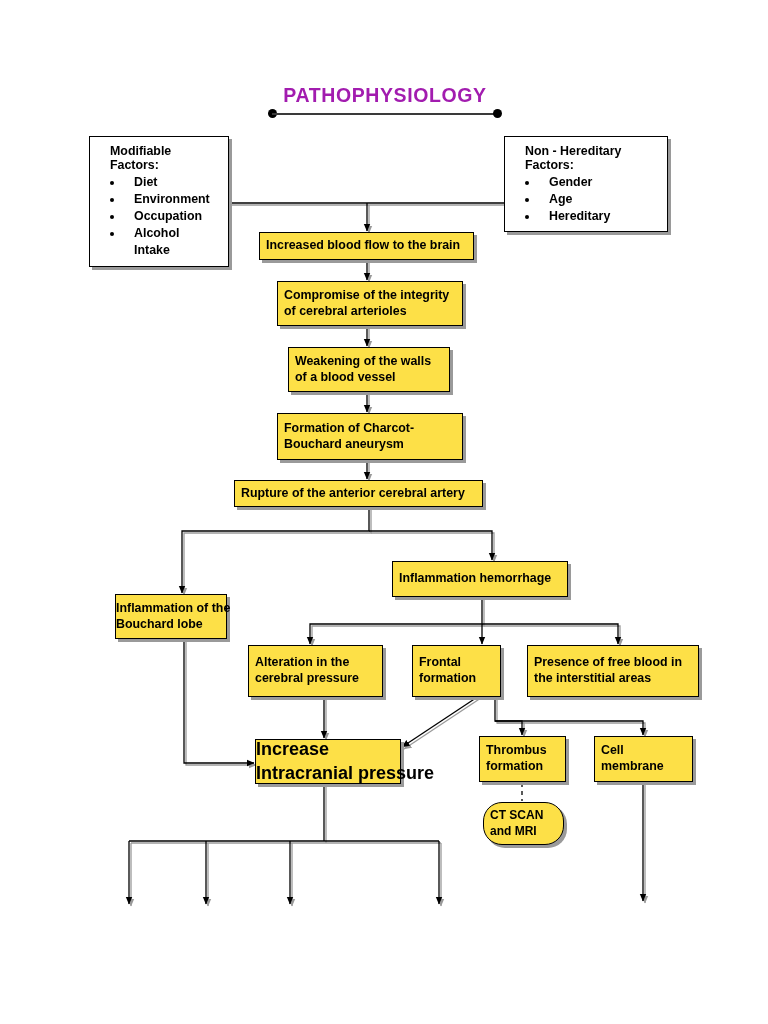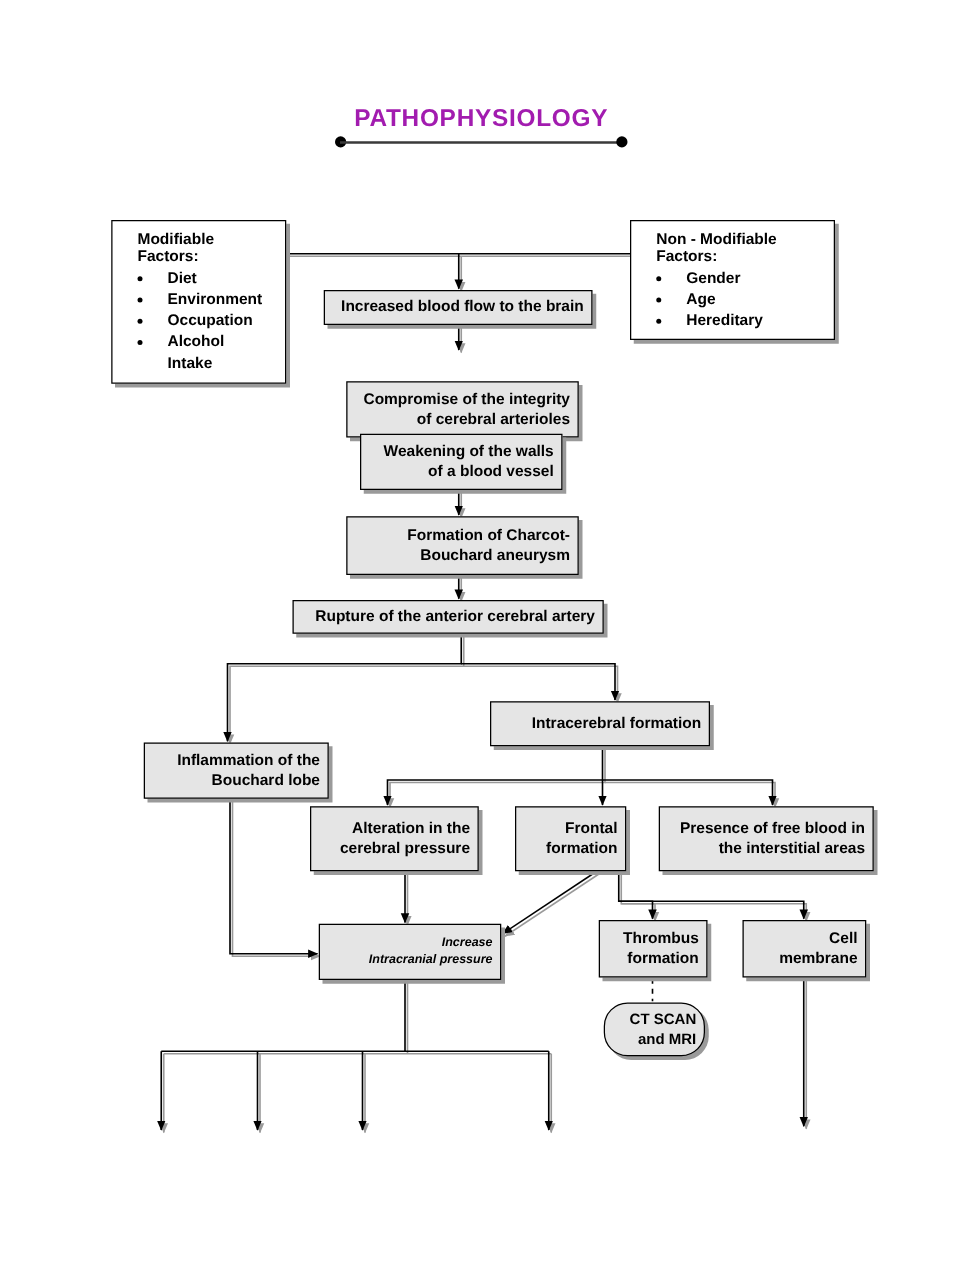--- a/index.html
+++ b/index.html
@@ -24,26 +24,26 @@
     position: absolute;
     left: 0; top: 0;
     width: 768px;
     height: 1024px;
     pointer-events: none;
   }
   .node {
     position: absolute;
     box-sizing: border-box;
     border: 1.3px solid #000;
-    background: #e5e5e5;
+    background: #fde047;
     box-shadow: 3px 3px 0 0 #9a9a9a;
     display: flex;
     align-items: center;
     justify-content: center;
-    text-align: right;
+    text-align: left;
     font-weight: bold;
     color: #000;
     line-height: 1.28;
     z-index: 3;
   }
   .node .lines {
     padding: 0 6px;
     width: 100%;
   }
   .node .lines div { white-space: nowrap; }
@@ -84,21 +84,20 @@
   .title-rule .dot.right { right: 28px; }
 
   .factor-box {
     position: absolute;
     box-sizing: border-box;
     border: 1.3px solid #000;
     background: #fff;
     box-shadow: 3px 3px 0 0 #9a9a9a;
     z-index: 3;
     padding: 7px 10px 6px 12px;
-    margin-top: 40px;
   }
   .factor-title {
     font-weight: bold;
     font-size: 12.4px;
     margin-bottom: 2px;
     padding-left: 8px;
   }
   .factor-list {
     margin: 0;
     padding: 0;
@@ -202,35 +201,35 @@
     <div class="factor-title">Modifiable Factors:</div>
     <ul class="factor-list">
       <li>Diet</li>
       <li>Environment</li>
       <li>Occupation</li>
       <li>Alcohol Intake</li>
     </ul>
   </div>
 
   <div class="factor-box" style="left:504px; top:136px; width:164px;">
-    <div class="factor-title">Non - Modifiable Factors:</div>
+    <div class="factor-title">Non - Hereditary Factors:</div>
     <ul class="factor-list">
       <li>Gender</li>
       <li>Age</li>
       <li>Hereditary</li>
     </ul>
   </div>
 
   <div class="node" style="left:259px; top:232px; width:215px; height:28px; font-size:12.4px;">
     <div class="lines">
       <div>Increased blood flow to the brain</div>
     </div>
   </div>
 
-  <div class="node" style="left:277px; top:281px; width:186px; height:45px; font-size:12.4px;margin-top:24px;">
+  <div class="node" style="left:277px; top:281px; width:186px; height:45px; font-size:12.4px;">
     <div class="lines">
       <div>Compromise of the integrity</div>
       <div>of cerebral arterioles</div>
     </div>
   </div>
 
   <div class="node" style="left:288px; top:347px; width:162px; height:45px; font-size:12.4px;">
     <div class="lines">
       <div>Weakening of the walls</div>
       <div>of a blood vessel</div>
@@ -245,25 +244,25 @@
   </div>
 
   <div class="node" style="left:234px; top:480px; width:249px; height:27px; font-size:12.4px;">
     <div class="lines">
       <div>Rupture of the anterior cerebral artery</div>
     </div>
   </div>
 
   <div class="node" style="left:392px; top:561px; width:176px; height:36px; font-size:12.4px;">
     <div class="lines">
-      <div>Intracerebral formation</div>
-    </div>
-  </div>
-
-  <div class="node" style="left:115px; top:594px; width:148px; height:45px; font-size:12.4px;">
+      <div>Inflammation hemorrhage</div>
+    </div>
+  </div>
+
+  <div class="node" style="left:115px; top:594px; width:112px; height:45px; font-size:12.4px;">
     <div class="lines">
       <div>Inflammation of the</div>
       <div>Bouchard lobe</div>
     </div>
   </div>
 
   <div class="node" style="left:248px; top:645px; width:135px; height:52px; font-size:12.4px;">
     <div class="lines">
       <div>Alteration in the</div>
       <div>cerebral pressure</div>
@@ -277,21 +276,21 @@
     </div>
   </div>
 
   <div class="node" style="left:527px; top:645px; width:172px; height:52px; font-size:12.4px;">
     <div class="lines">
       <div>Presence of free blood in</div>
       <div>the interstitial areas</div>
     </div>
   </div>
 
-  <div class="node" style="left:255px; top:739px; width:146px; height:45px; font-size:10px;font-style:italic;">
+  <div class="node" style="left:255px; top:739px; width:146px; height:45px; font-size:18px;">
     <div class="lines">
       <div>Increase</div>
       <div>Intracranial pressure</div>
     </div>
   </div>
 
   <div class="node" style="left:479px; top:736px; width:87px; height:46px; font-size:12.4px;">
     <div class="lines">
       <div>Thrombus</div>
       <div>formation</div>

